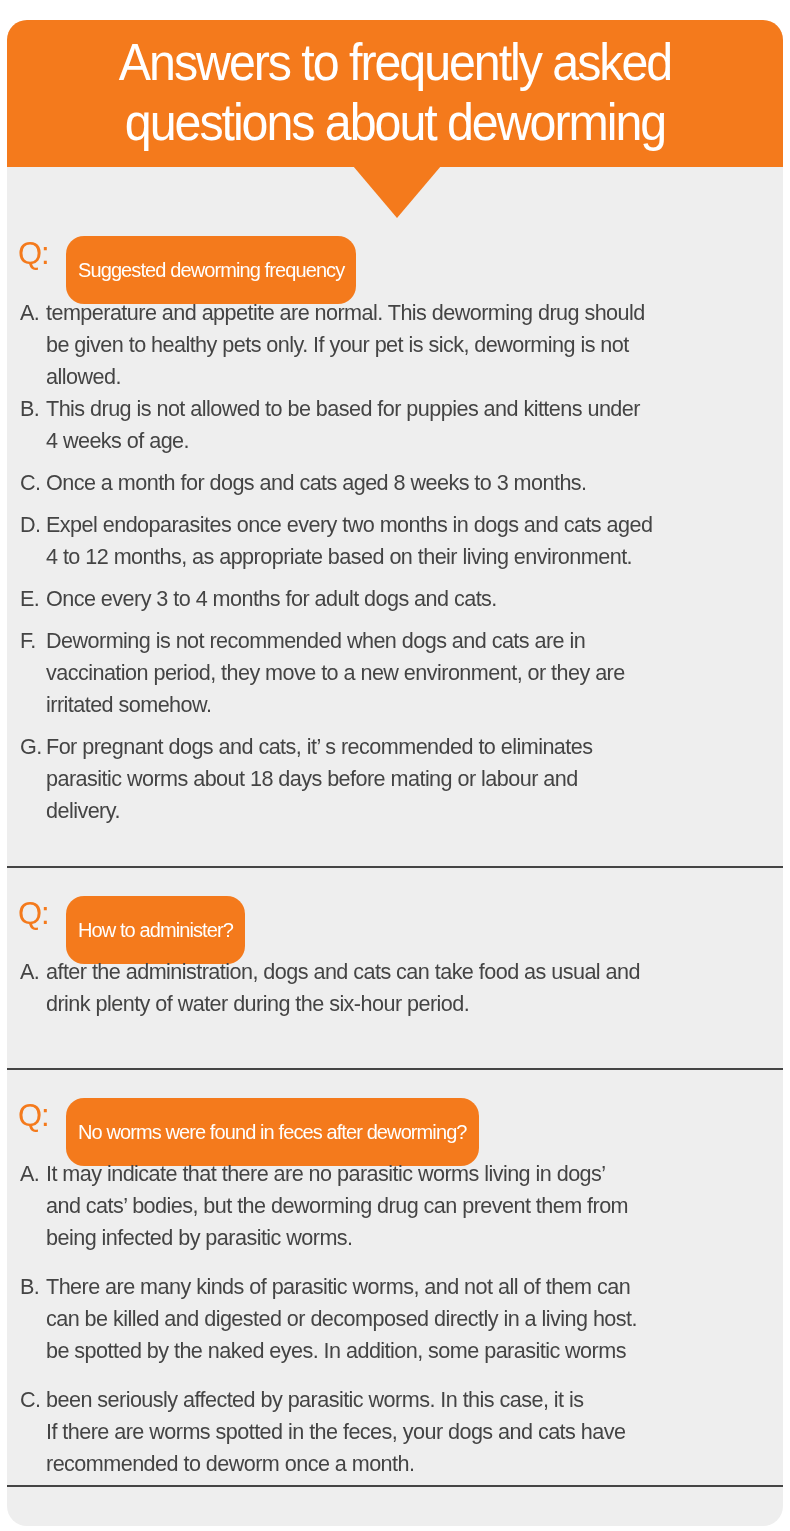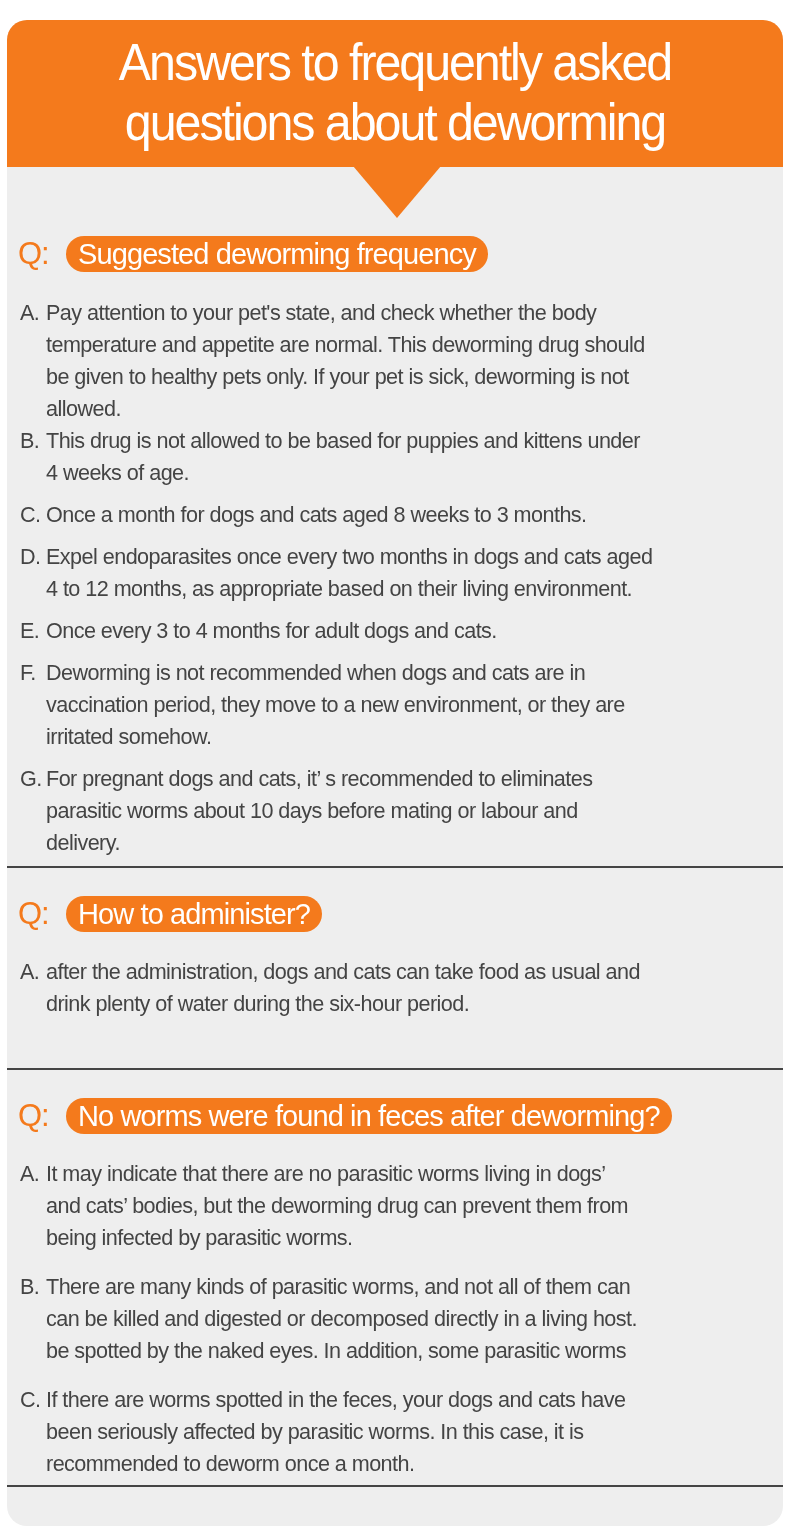--- a/index.html
+++ b/index.html
@@ -28,21 +28,21 @@
   }
   .section { position:absolute; left:0; width:776px; }
   .q-row { position:relative; height:38px; }
   .q-label {
     position:absolute; left:11px; top:-2px; color:#f47a1c;
     font-size:31px; line-height:40px; letter-spacing:-1px;
   }
   .q-pill {
     position:absolute; left:59px; top:0; height:36px; line-height:36px;
     background:#f47a1c; color:#ffffff; border-radius:18px;
-    padding:0 12px; font-size:29px; letter-spacing:-0.9px; white-space:nowrap;
+    padding:16px 12px; font-size:20px; letter-spacing:-0.9px; white-space:nowrap;
   }
   .answers { position:relative; margin-top:14px; }
   .answer {
     position:relative; padding-left:39px; padding-right:10px;
     color:#444444; font-size:21.6px; line-height:32px; letter-spacing:-0.55px;
   }
   .answer .letter { position:absolute; left:13px; top:0; }
   .divider {
     position:absolute; left:0; width:776px; height:1.5px; background:#444444;
   }
@@ -60,21 +60,20 @@
   <div class="pointer"></div>
 
   <div class="section" style="top:216px;">
     <div class="q-row">
       <span class="q-label">Q:</span>
       <span class="q-pill">Suggested deworming frequency</span>
     </div>
     <div class="answers" style="margin-top:23px;">
       <div class="answer">
         <span class="letter">A.</span>
-        <div>Pay attention to your pet's state, and check whether the body</div>
         <div>temperature and appetite are normal. This deworming drug should</div>
         <div>be given to healthy pets only. If your pet is sick, deworming is not</div>
         <div>allowed.</div>
       </div>
       <div class="answer">
         <span class="letter">B.</span>
         <div>This drug is not allowed to be based for puppies and kittens under</div>
         <div>4 weeks of age.</div>
       </div>
       <div class="answer" style="margin-top:10px;">
@@ -92,21 +91,21 @@
       </div>
       <div class="answer" style="margin-top:10px;">
         <span class="letter">F.</span>
         <div>Deworming is not recommended when dogs and cats are in</div>
         <div>vaccination period, they move to a new environment, or they are</div>
         <div>irritated somehow.</div>
       </div>
       <div class="answer" style="margin-top:10px;">
         <span class="letter">G.</span>
         <div>For pregnant dogs and cats, it’ s recommended to eliminates</div>
-        <div>parasitic worms about 10 days before mating or labour and</div>
+        <div>parasitic worms about 18 days before mating or labour and</div>
         <div>delivery.</div>
       </div>
     </div>
   </div>
 
   <div class="divider" style="top:846px;"></div>
 
   <div class="section" style="top:876px;">
     <div class="q-row">
       <span class="q-label">Q:</span>
@@ -136,21 +135,21 @@
         <div>being infected by parasitic worms.</div>
       </div>
       <div class="answer" style="margin-top:17px;">
         <span class="letter">B.</span>
         <div>There are many kinds of parasitic worms, and not all of them can</div>
         <div>can be killed and digested or decomposed directly in a living host.</div>
         <div>be spotted by the naked eyes. In addition, some parasitic worms</div>
       </div>
       <div class="answer" style="margin-top:17px;">
         <span class="letter">C.</span>
+        <div>been seriously affected by parasitic worms. In this case, it is</div>
         <div>If there are worms spotted in the feces, your dogs and cats have</div>
-        <div>been seriously affected by parasitic worms. In this case, it is</div>
         <div>recommended to deworm once a month.</div>
       </div>
     </div>
   </div>
 
   <div class="divider" style="top:1465px;"></div>
 </div>
 
 </body></html>

